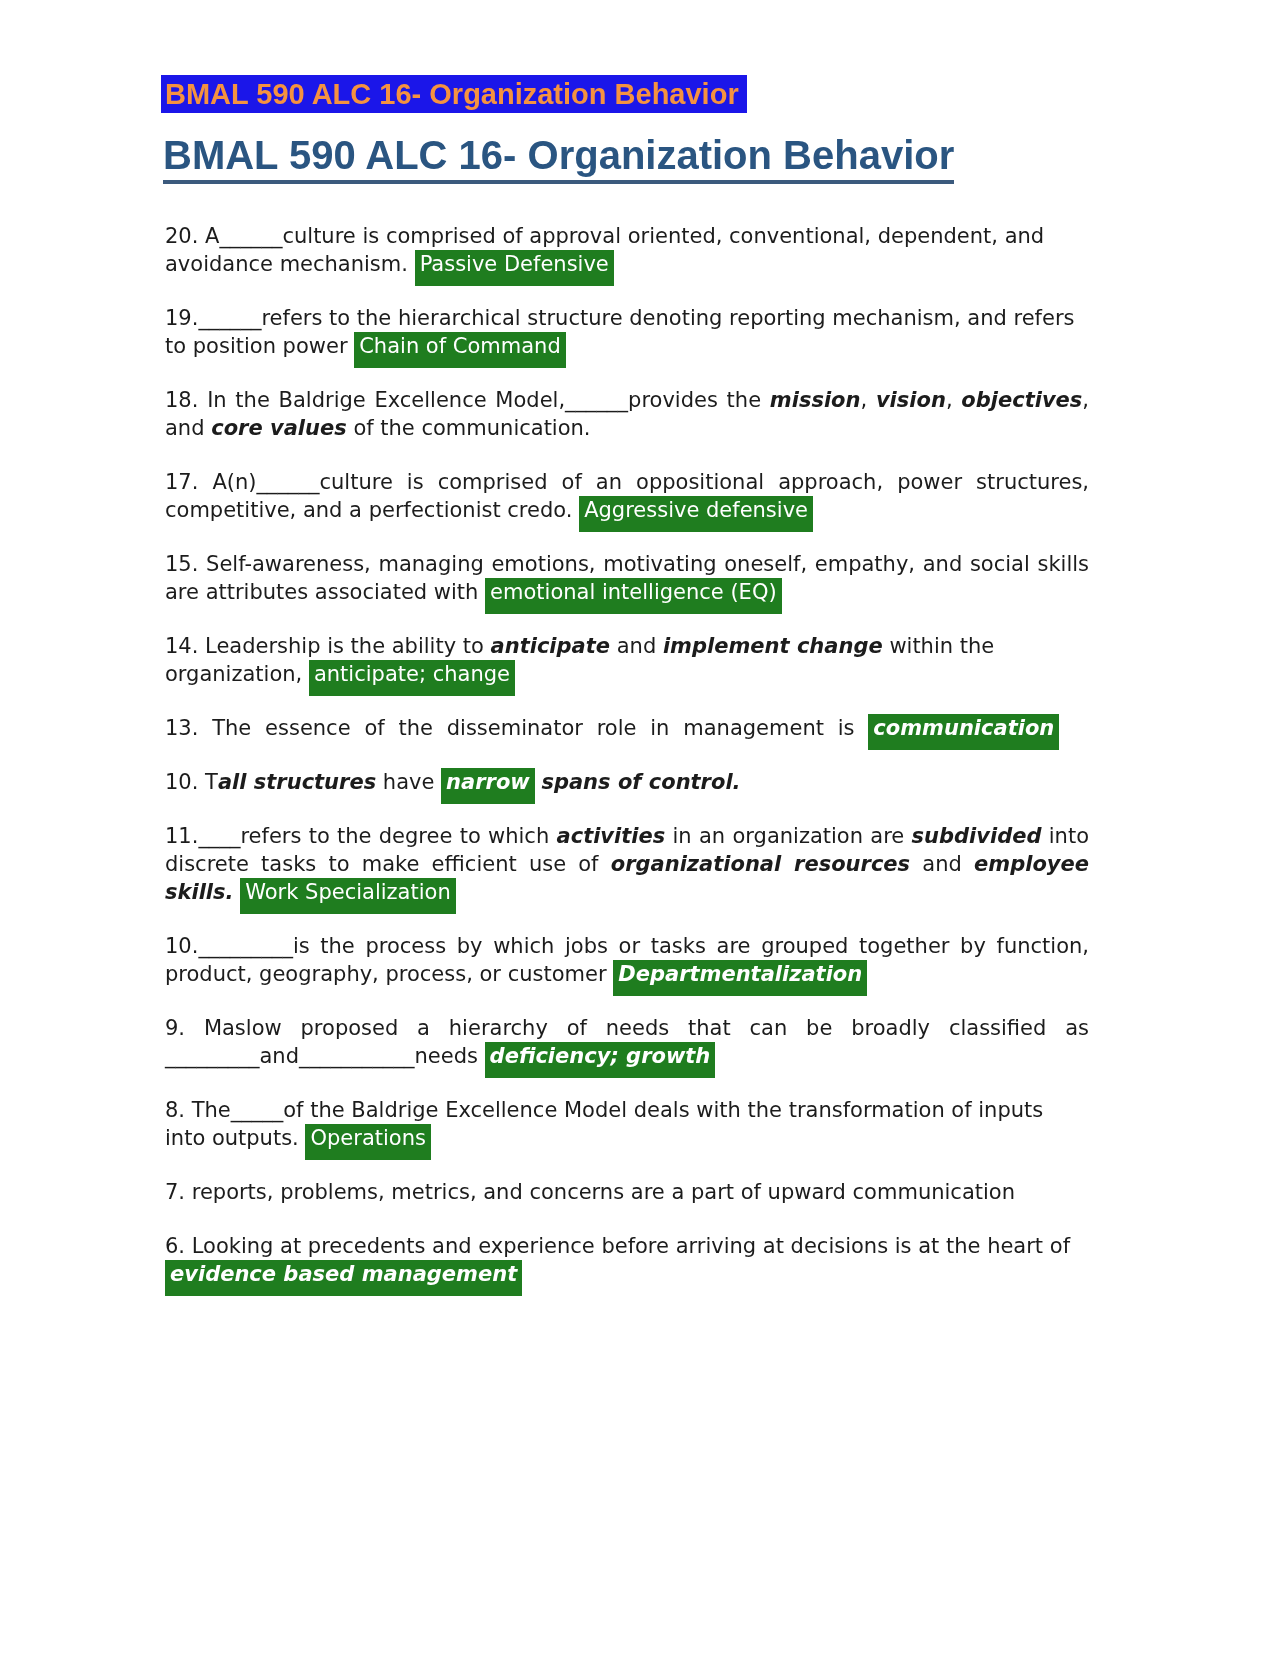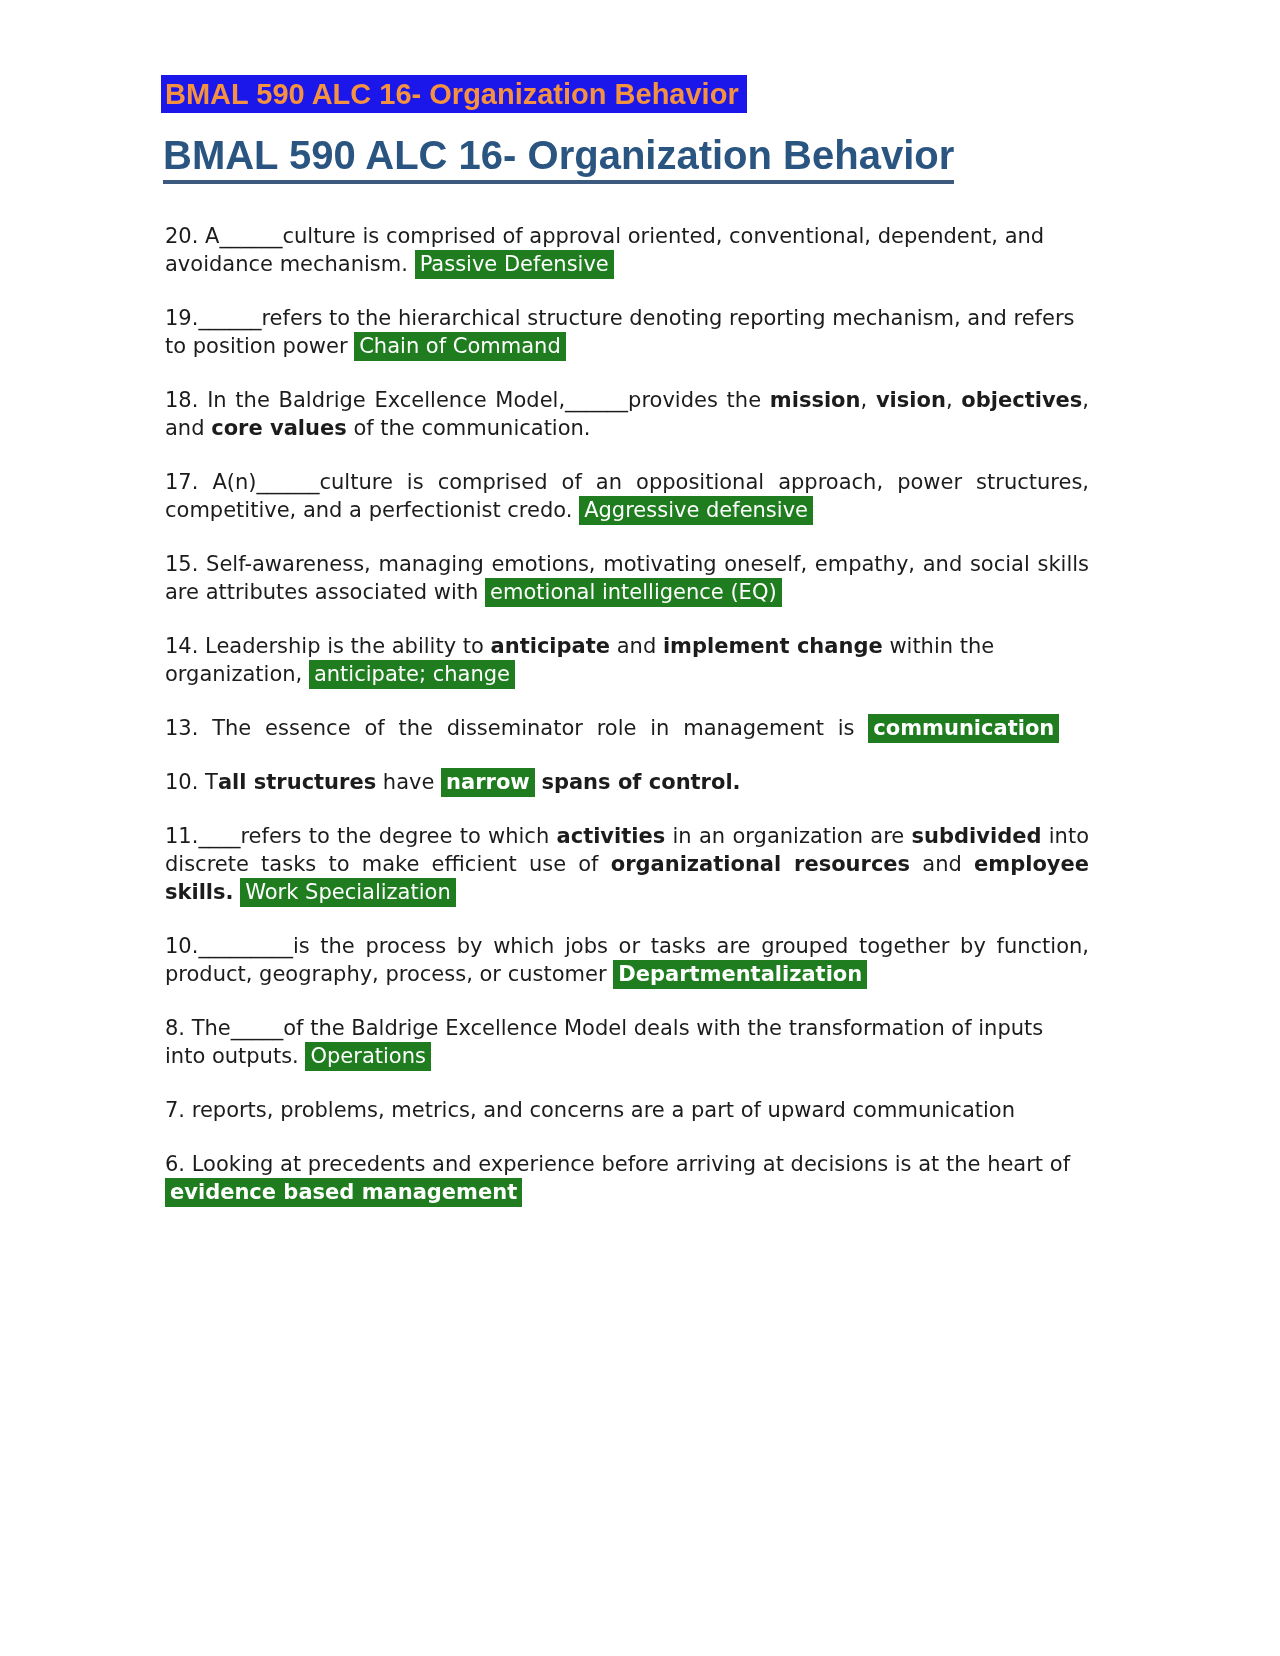--- a/index.html
+++ b/index.html
@@ -30,24 +30,24 @@
     padding-bottom:3px;
     margin:20px 0 0 -2px;
   }
   .questions{margin-top:38px;}
   .q{
     font-size:21px;line-height:28px;
     margin:0 0 26px 0;
   }
   .q.justify{text-align:justify;}
   .q.spread{word-spacing:.34em;}
-  .b{font-weight:bold;}
+  .b{font-weight:bold;font-style:italic;}
   .hl{
     background:var(--highlight-bg);color:var(--highlight-fg);
-    padding:2px 5px 3px 5px;
+    padding:2px 5px 10px 5px;
     box-decoration-break:clone;-webkit-box-decoration-break:clone;
   }
 </style>
 </head>
 <body>
 
 <div class="page">
   <div class="title-bar">BMAL 590 ALC 16- Organization Behavior</div>
   <br>
   <h1 class="heading">BMAL 590 ALC 16- Organization Behavior</h1>
@@ -55,17 +55,18 @@
       <p class="q"><span>20. A______culture is comprised of approval oriented, conventional, dependent, and avoidance mechanism. </span><span class="hl">Passive Defensive</span></p>
       <p class="q"><span>19.______refers to the hierarchical structure denoting reporting mechanism, and refers to position power </span><span class="hl">Chain of Command</span></p>
       <p class="q justify"><span>18. In the Baldrige Excellence Model,______provides the </span><span class="b">mission</span><span>, </span><span class="b">vision</span><span>, </span><span class="b">objectives</span><span>, and </span><span class="b">core values</span><span> of the communication.</span></p>
       <p class="q justify"><span>17. A(n)______culture is comprised of an oppositional approach, power structures, competitive, and a perfectionist credo. </span><span class="hl">Aggressive defensive</span></p>
       <p class="q justify"><span>15. Self-awareness, managing emotions, motivating oneself, empathy, and social skills are attributes associated with </span><span class="hl">emotional intelligence (EQ)</span></p>
       <p class="q"><span>14. Leadership is the ability to </span><span class="b">anticipate</span><span> and </span><span class="b">implement change</span><span> within the organization, </span><span class="hl">anticipate; change</span></p>
       <p class="q spread"><span>13. The essence of the disseminator role in management is </span><span class="b hl">communication</span></p>
       <p class="q"><span>10. T</span><span class="b">all structures</span><span> have </span><span class="b hl">narrow</span><span> </span><span class="b">spans of control.</span></p>
       <p class="q justify"><span>11.____refers to the degree to which </span><span class="b">activities</span><span> in an organization are </span><span class="b">subdivided</span><span> into discrete tasks to make efficient use of </span><span class="b">organizational resources</span><span> and </span><span class="b">employee skills.</span><span> </span><span class="hl">Work Specialization</span></p>
       <p class="q justify"><span>10._________is the process by which jobs or tasks are grouped together by function, product, geography, process, or customer </span><span class="b hl">Departmentalization</span></p>
+      <p class="q justify"><span>9. Maslow proposed a hierarchy of needs that can be broadly classified as _________and___________needs </span><span class="b hl">deficiency; growth</span></p>
       <p class="q"><span>8. The_____of the Baldrige Excellence Model deals with the transformation of inputs into outputs. </span><span class="hl">Operations</span></p>
       <p class="q"><span>7. reports, problems, metrics, and concerns are a part of upward communication</span></p>
       <p class="q"><span>6. Looking at precedents and experience before arriving at decisions is at the heart of </span><span class="b hl">evidence based management</span></p>
     </div>
 </div>
 
 </body></html>

